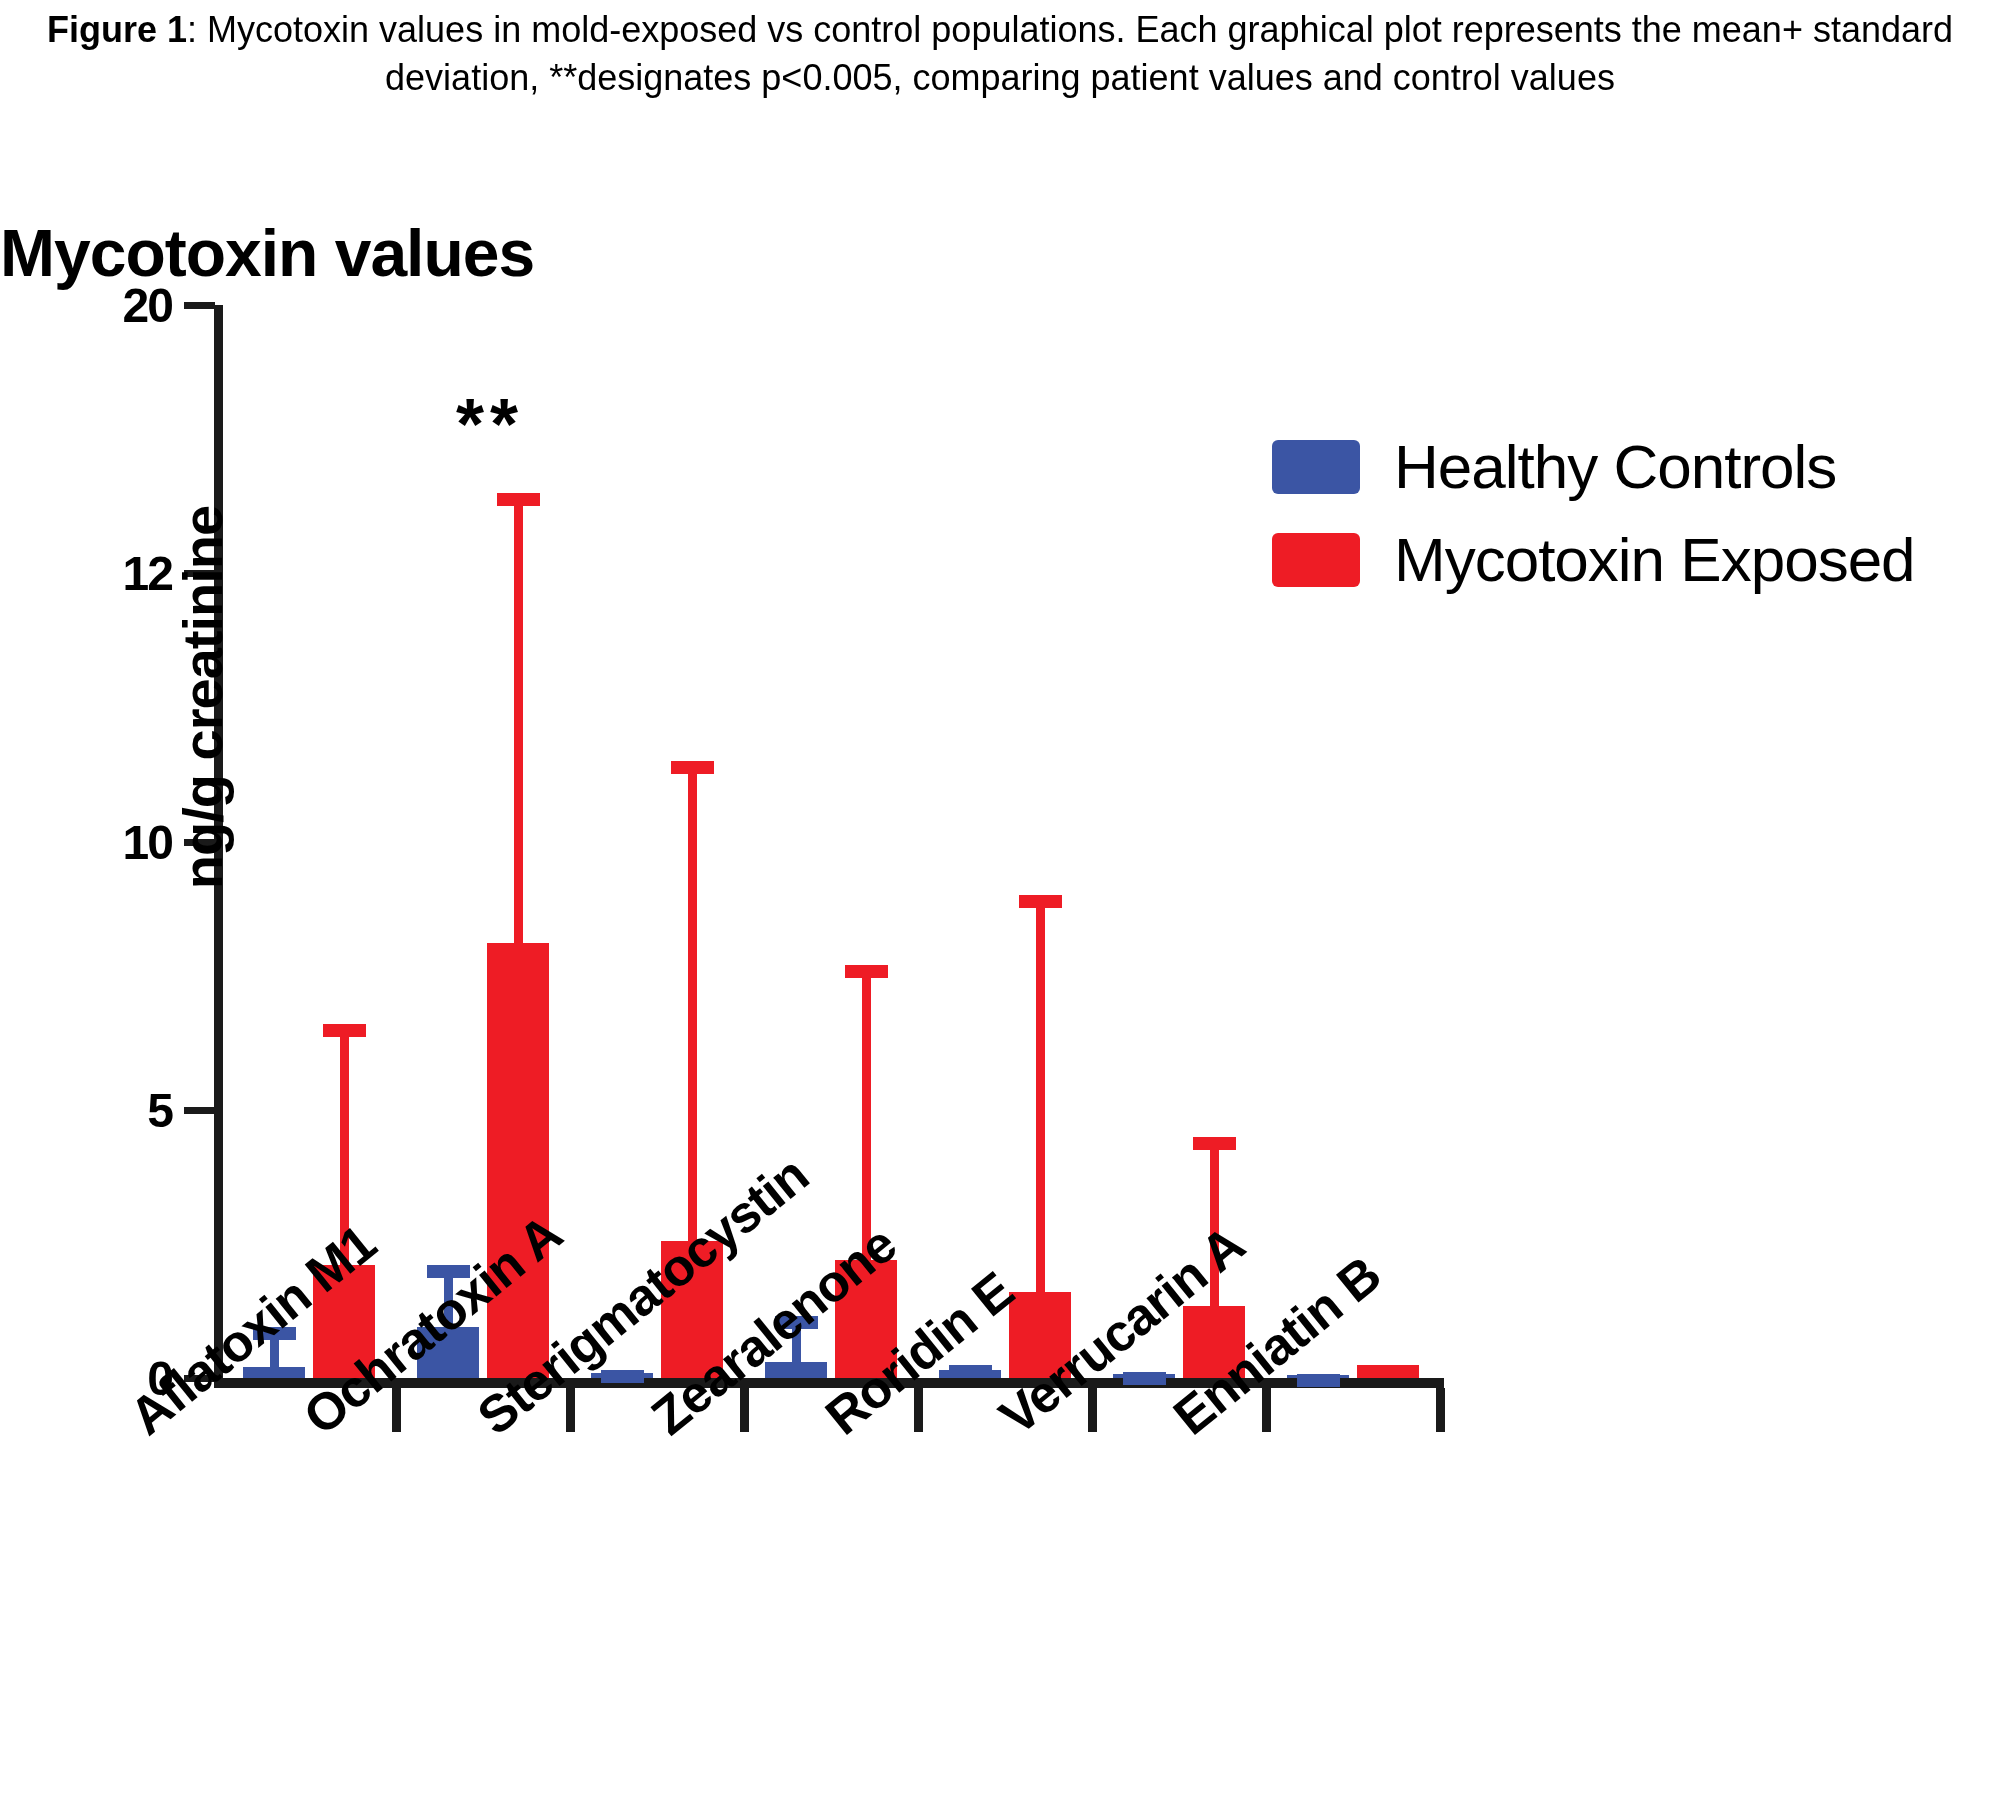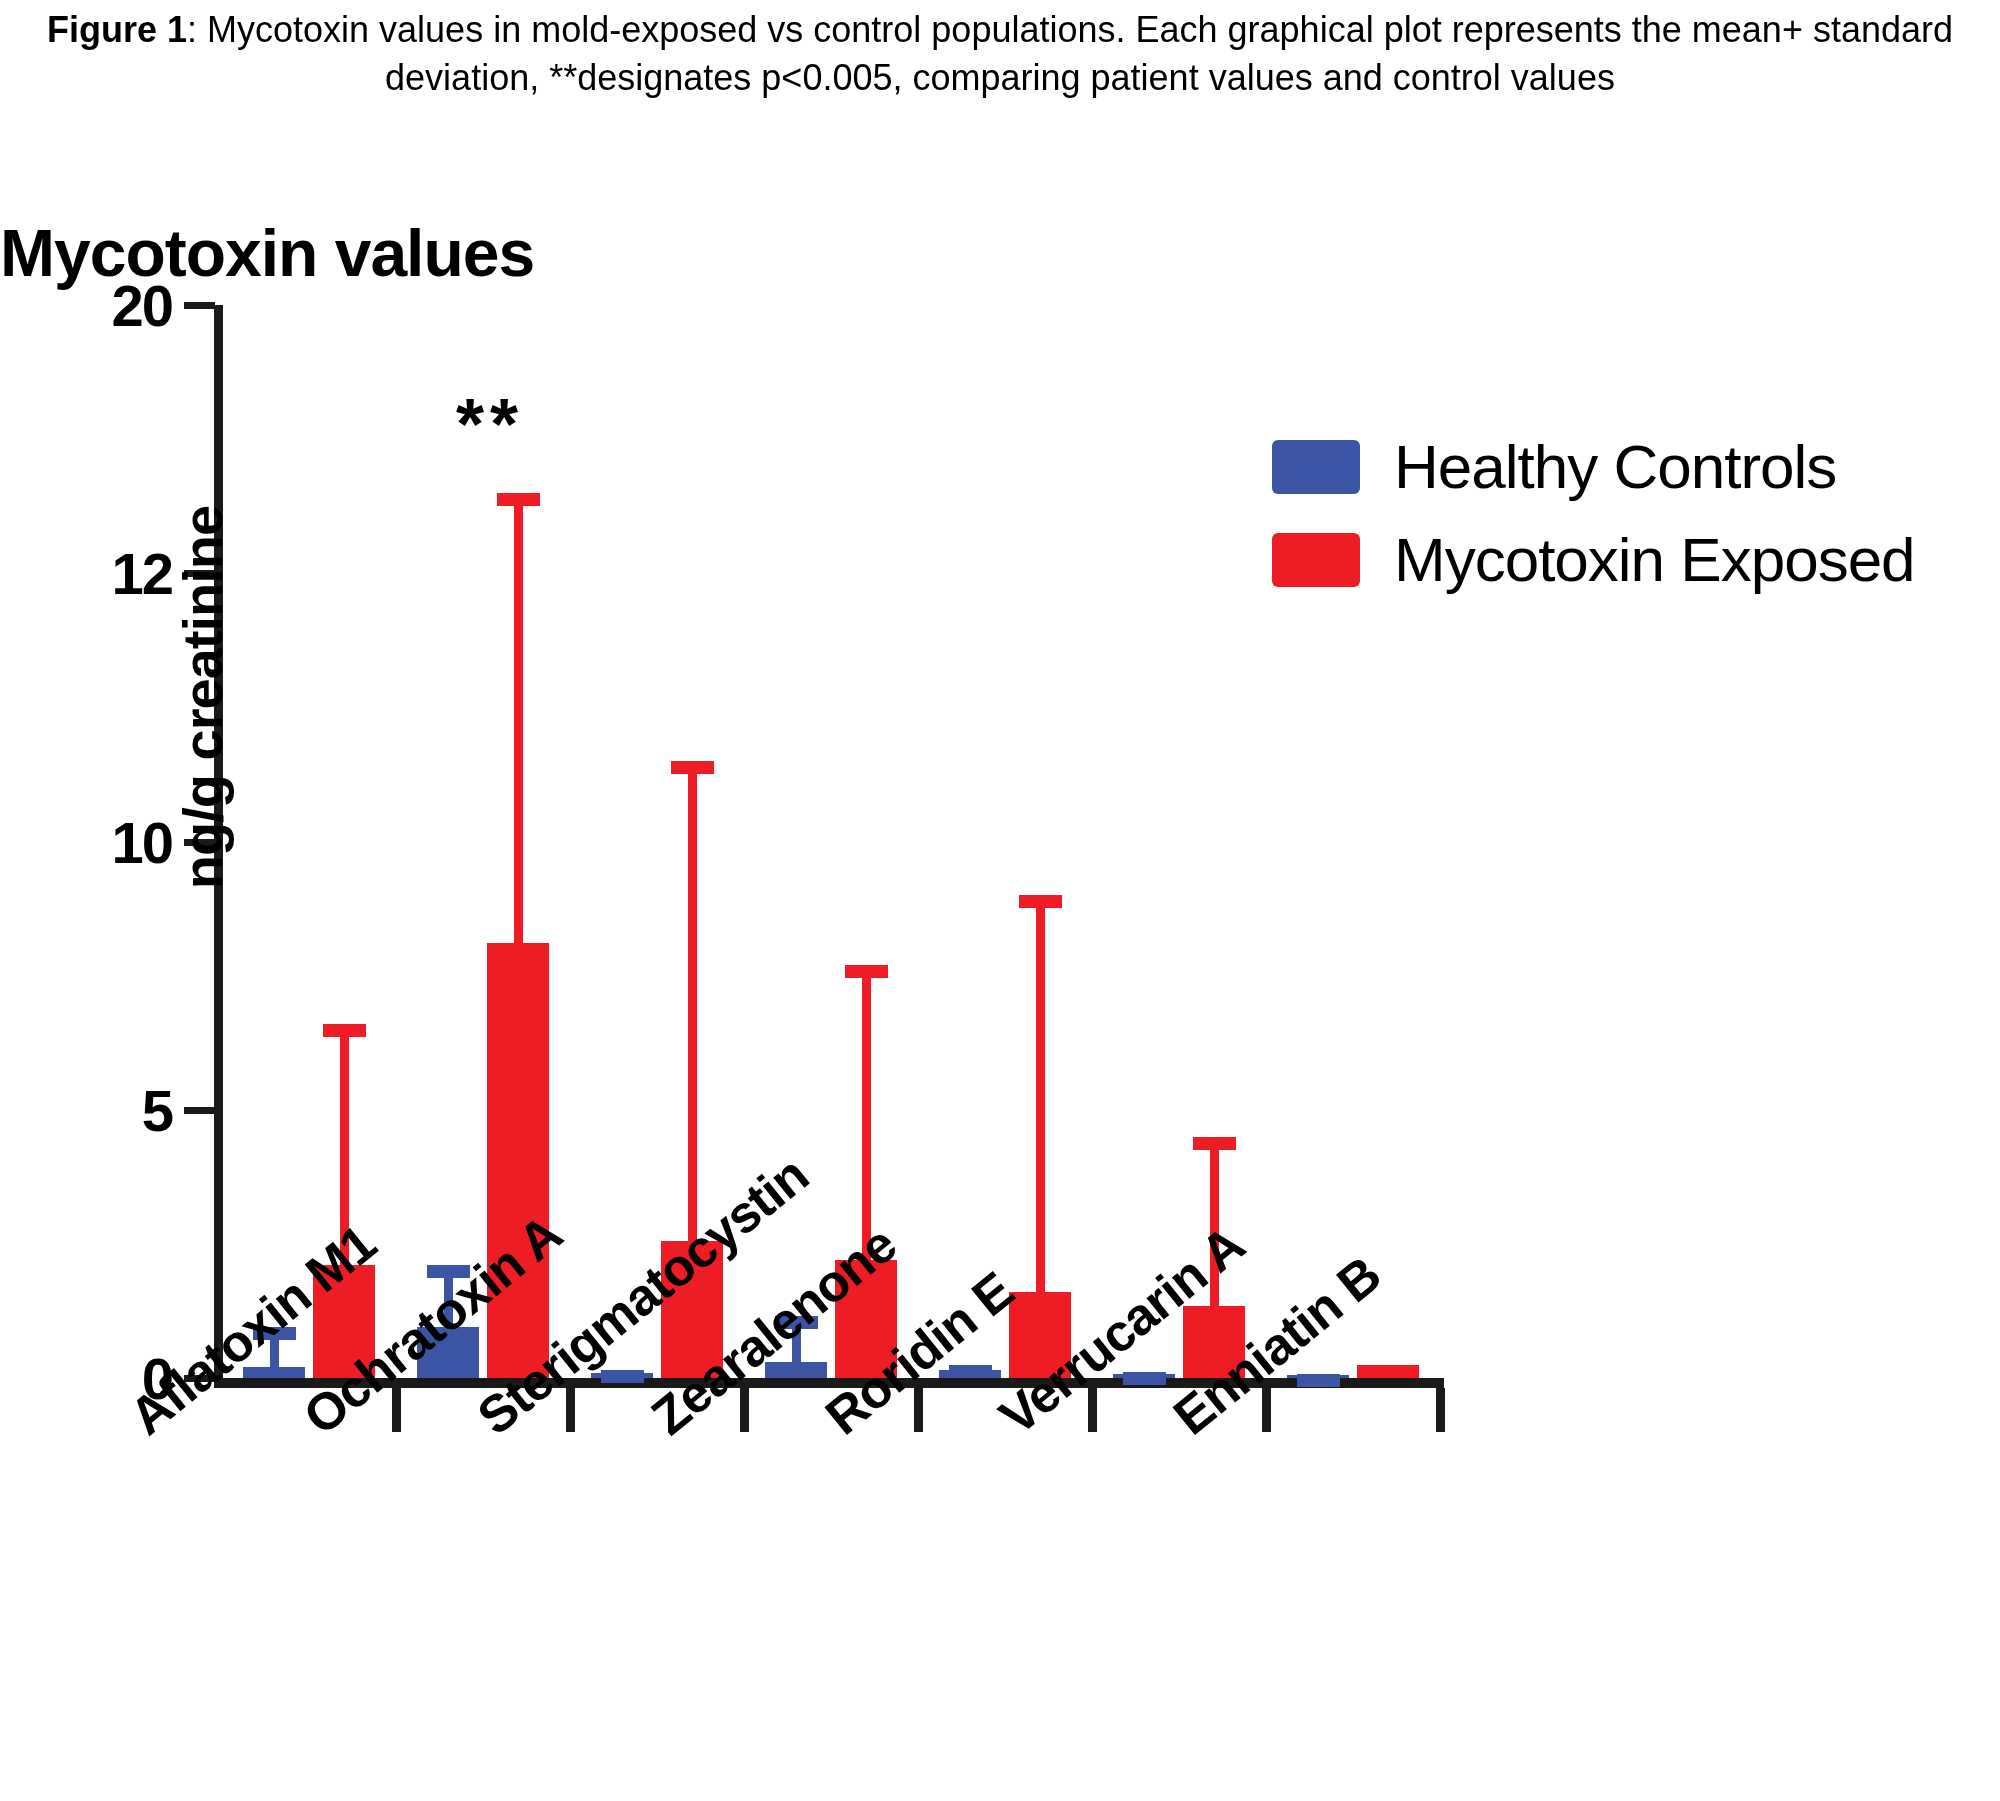--- a/index.html
+++ b/index.html
@@ -39,21 +39,21 @@
     height:1073px; 
   }
   .axis-line{position:absolute;background:#1a1a1a;}
   #yaxis{left:-8px;top:0;width:9px;height:1077px;}
   #xaxis{left:-8px;top:1073px;width:1230px;height:10px;}
 
   .ytick{position:absolute;left:-38px;width:31px;height:7px;background:#1a1a1a;}
   #ytick-labels{position:absolute;left:-220px;top:0;width:170px;height:1073px;}
   #ytick-labels span{
     position:absolute;right:0;
-    font-size:58px;font-weight:bold;letter-spacing:-2px;
+    font-size:48px;font-weight:bold;letter-spacing:-2px;
     transform:translateY(-50%);
   }
 
   #ylabel{
     position:absolute;
     left:-330px;top:360px;
     width:620px;
     text-align:center;
     font-size:56px;font-weight:bold;
     transform:rotate(-90deg);

